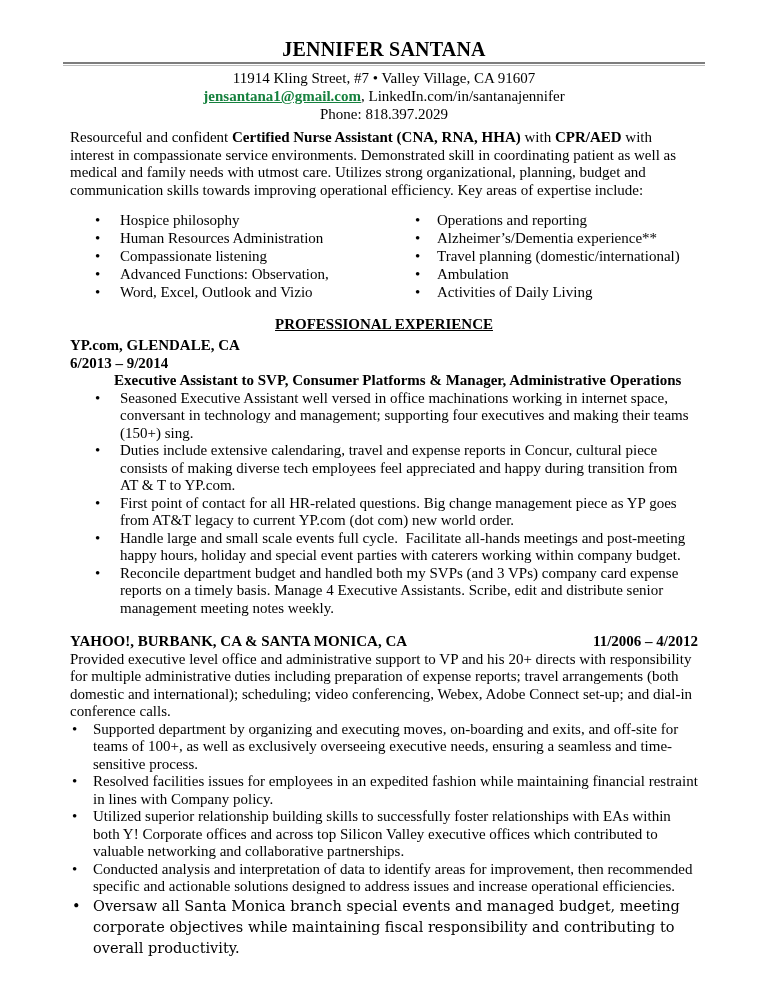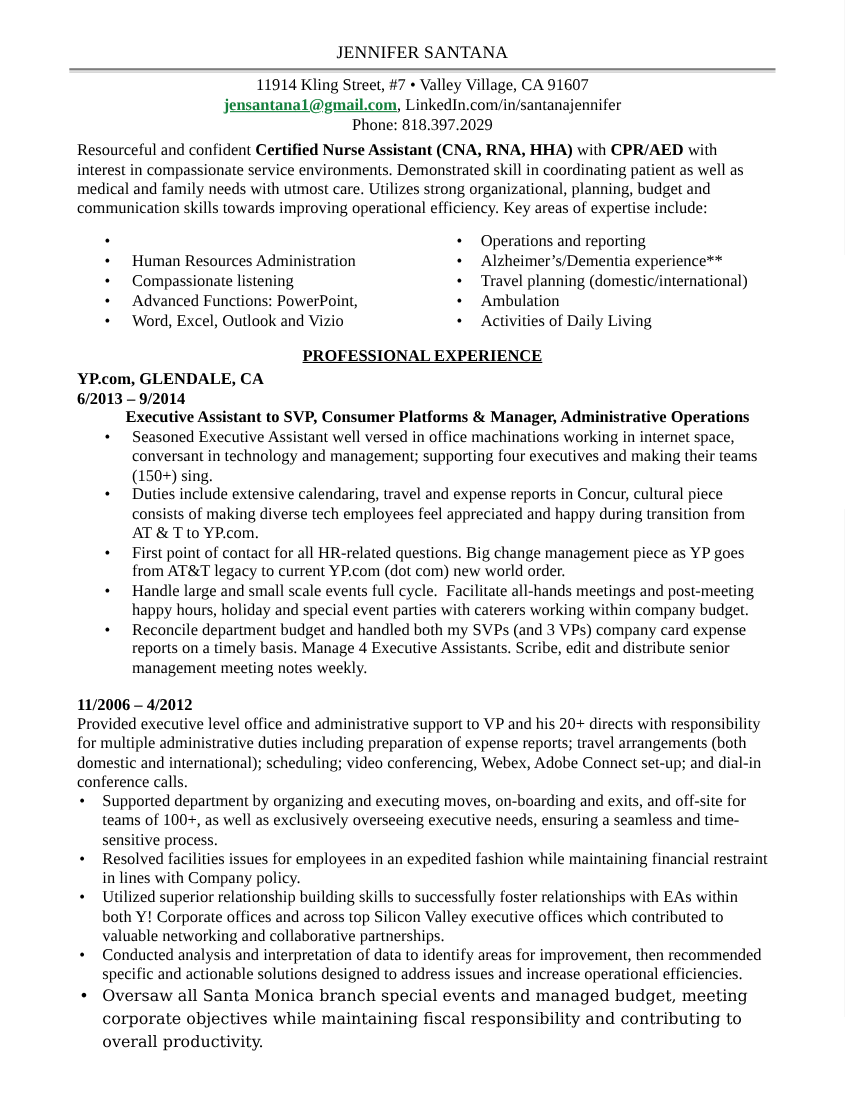--- a/index.html
+++ b/index.html
@@ -12,22 +12,22 @@
     font-family: "Liberation Serif", serif;
     font-size: 15px;
     line-height: 17.5px;
     color: #000000;
     box-sizing: border-box;
     padding: 38px 70px 0 70px;
     overflow: hidden;
   }
   .name {
     text-align: center;
-    font-weight: normal;
-    font-size: 16px;
+    font-weight: bold;
+    font-size: 20px;
     line-height: 22px;
     letter-spacing: .2px;
   }
   .rule {
     margin: 2px -7px 3px -7px;
     height: 1px;
     border-top: 2px solid #7d7d7d;
     border-bottom: 1px solid #bdbdbd;
   }
   .contact { text-align: center; line-height: 18px; }
@@ -92,32 +92,33 @@
     <div>Phone: 818.397.2029</div>
   </div>
 
 
   <div class="summary-text"><span>Resourceful and confident </span><span class="b">Certified Nurse Assistant (CNA, RNA, HHA)</span><span> with </span><span class="b">CPR/AED</span><span> with interest in compassionate service environments. Demonstrated skill in coordinating patient as well as medical and family needs with utmost care. Utilizes strong organizational, planning, budget and communication skills towards improving operational efficiency. Key areas of expertise include:</span></div>
 
   <div class="skills">
     <div class="col-left">
       <div class="brow">
           <span class="bmark">•</span>
+          <span class="btext">Hospice philosophy</span>
         </div>
       <div class="brow">
           <span class="bmark">•</span>
           <span class="btext">Human Resources Administration</span>
         </div>
       <div class="brow">
           <span class="bmark">•</span>
           <span class="btext">Compassionate listening</span>
         </div>
       <div class="brow">
           <span class="bmark">•</span>
-          <span class="btext">Advanced Functions: PowerPoint,</span>
+          <span class="btext">Advanced Functions: Observation,</span>
         </div>
       <div class="brow">
           <span class="bmark">•</span>
           <span class="btext">Word, Excel, Outlook and Vizio</span>
         </div>
     </div>
     <div class="col-right">
       <div class="brow">
           <span class="bmark">•</span>
           <span class="btext">Operations and reporting</span>
@@ -168,20 +169,21 @@
         </div>
       <div class="brow">
           <span class="bmark">•</span>
           <span class="btext">Reconcile department budget and handled both my SVPs (and 3 VPs) company card expense reports on a timely basis. Manage 4 Executive Assistants. Scribe, edit and distribute senior management meeting notes weekly.</span>
         </div>
     </div>
   </div>
 
   <div>
     <div class="job-head job2-head">
+      <span>YAHOO!, BURBANK, CA &amp; SANTA MONICA, CA</span>
       <span>11/2006 – 4/2012</span>
     </div>
     <div class="job-intro">Provided executive level office and administrative support to VP and his 20+ directs with responsibility for multiple administrative duties including preparation of expense reports; travel arrangements (both domestic and international); scheduling; video conferencing, Webex, Adobe Connect set-up; and dial-in conference calls.</div>
     <div class="job-bullets job2-bullets">
       <div class="brow">
           <span class="bmark">•</span>
           <span class="btext">Supported department by organizing and executing moves, on-boarding and exits, and off-site for teams of 100+, as well as exclusively overseeing executive needs, ensuring a seamless and time-sensitive process.</span>
         </div>
       <div class="brow">
           <span class="bmark">•</span>

